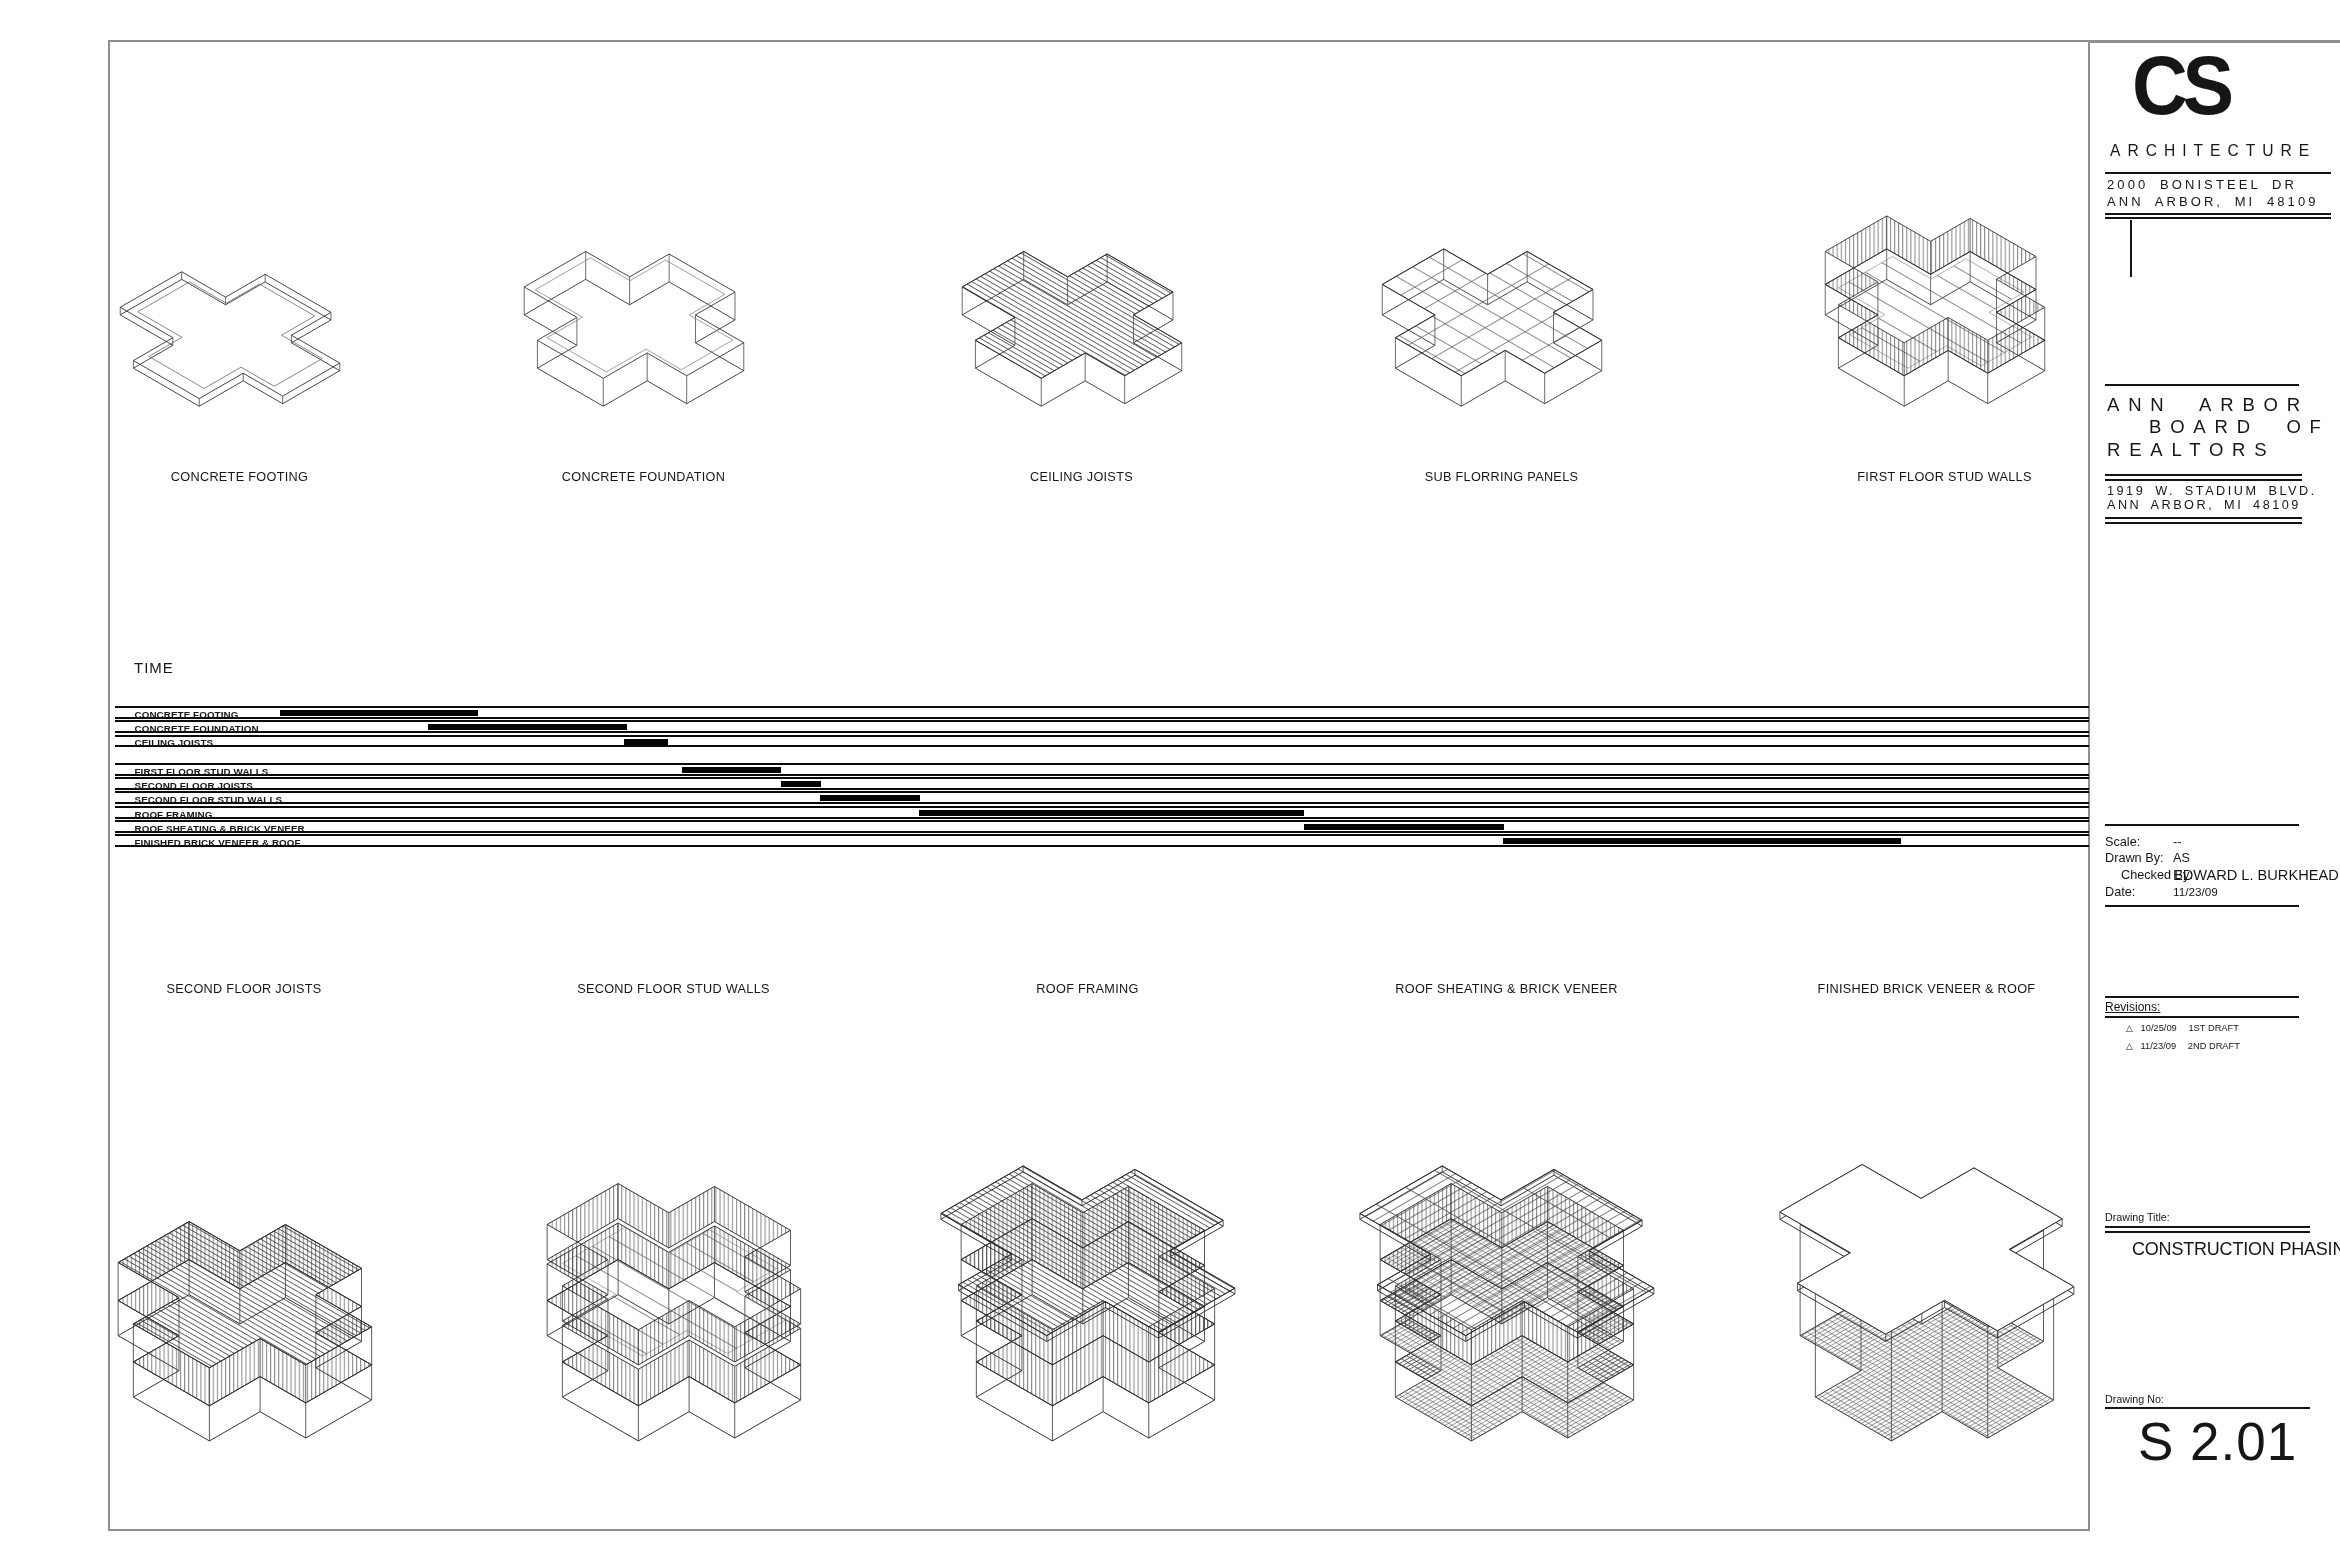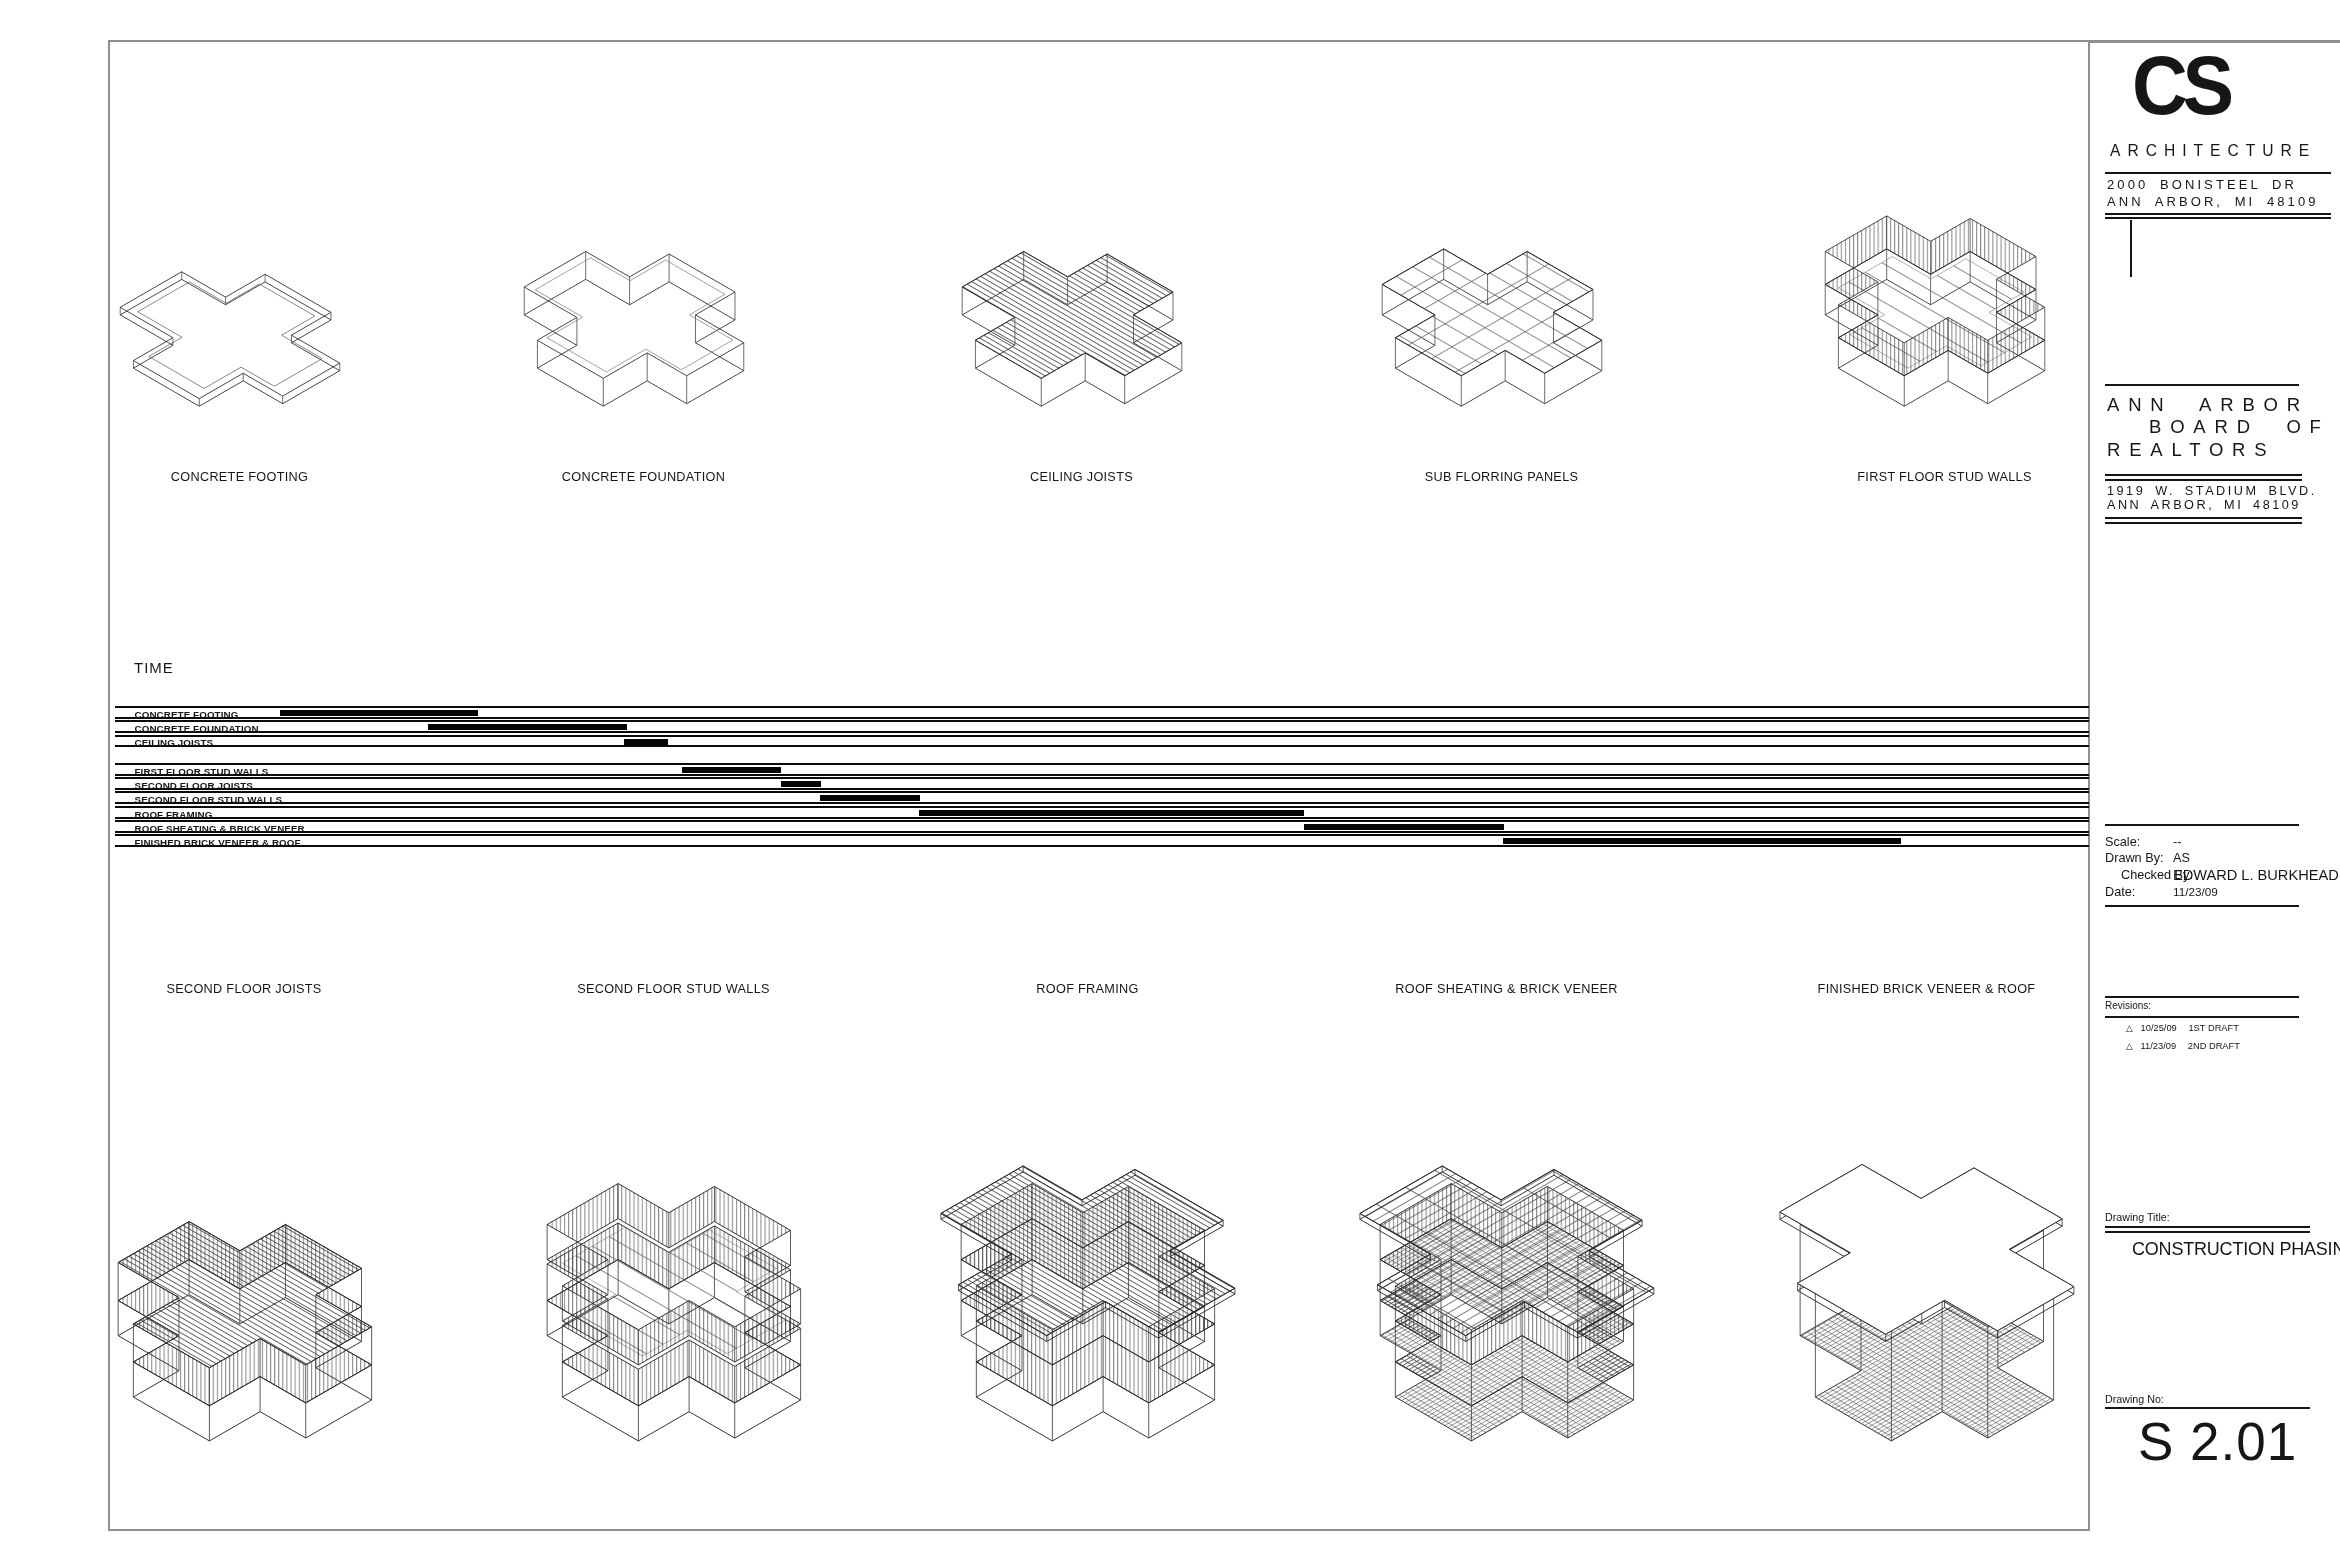--- a/index.html
+++ b/index.html
@@ -28,21 +28,21 @@
   .tb-rule{background:#141414;height:2px;}
   .tb-logo{left:2132px;top:43px;font-size:84px;font-weight:700;letter-spacing:-5.9px;transform:scaleX(0.92);transform-origin:left top;line-height:1;}
   .tb-firm{left:2110px;top:142px;font-size:15.6px;letter-spacing:7px;font-weight:400;}
   .tb-addr1{left:2107px;top:177px;font-size:13px;letter-spacing:3.1px;word-spacing:4.9px;}
   .tb-addr2{left:2107px;top:194px;font-size:13px;letter-spacing:3.1px;word-spacing:4.9px;}
   .tb-tick{left:2130px;top:220px;width:2px;height:57px;background:#141414;}
   .tb-client{font-size:18.5px;letter-spacing:8.8px;word-spacing:13.7px;font-weight:400;}
   .tb-caddr{font-size:12.7px;letter-spacing:2.5px;word-spacing:3.9px;}
   .tb-klabel{left:2105px;font-size:12.7px;}
   .tb-kval{left:2173px;font-size:12.7px;}
-  .tb-rev-label{left:2105px;top:1000px;font-size:10px;}
+  .tb-rev-label{left:2105px;top:1000px;font-size:12px;text-decoration:underline;}
   .rev-row{position:absolute;left:0;top:0;}
   .tb-title-label{left:2105px;top:1211px;font-size:10.7px;}
   .tb-title{left:2132px;top:1239px;font-size:18px;letter-spacing:-0.2px;}
   .tb-no-label{left:2105px;top:1393px;font-size:10.7px;}
   .tb-no{left:2138px;top:1411px;font-size:53px;font-weight:400;letter-spacing:1px;}
 </style>
 </head>
 <body>
 
 <div class="page">

